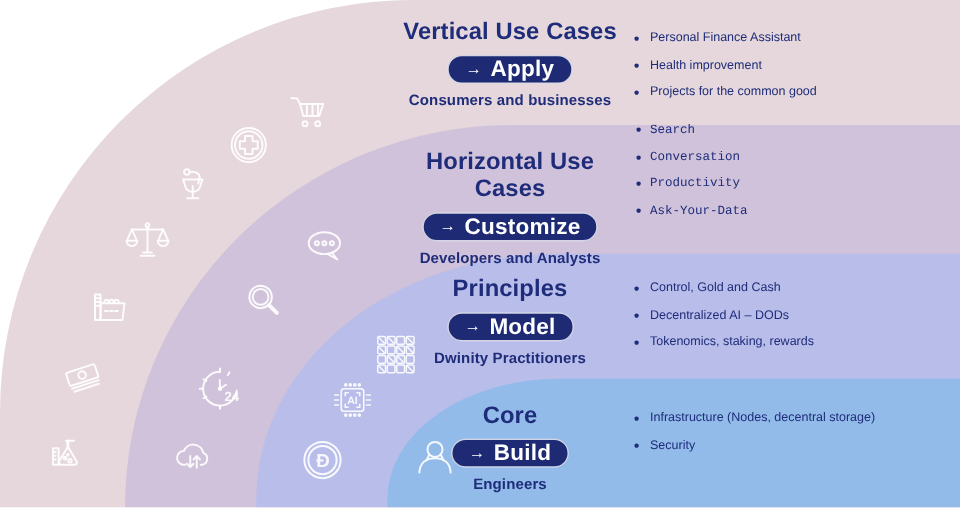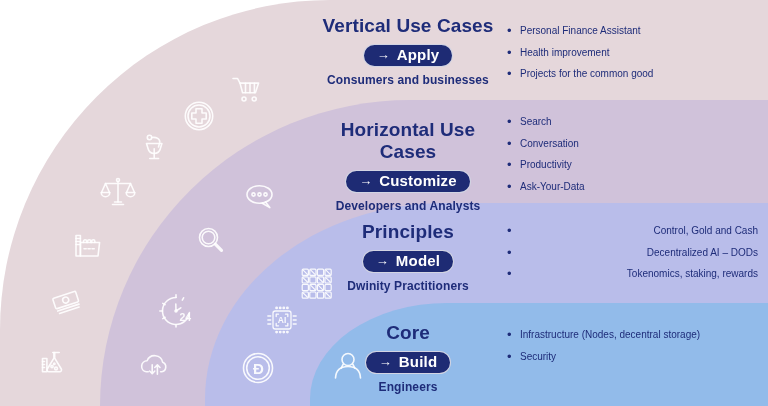--- a/index.html
+++ b/index.html
@@ -13,27 +13,27 @@
   .band-3{left:205px;top:203px;width:563px;height:203px;border-top-left-radius:240px 196px;}
   .band-4{left:310px;top:303px;width:458px;height:103px;border-top-left-radius:137px 96px;}
 
   
   .labels{position:absolute;left:316px;width:184px;display:flex;flex-direction:column;align-items:center;text-align:center;}
   .lg-1{top:15px;} .lg-2{top:119px;} .lg-3{top:221px;} .lg-4{top:322px;}
   .ltitle{font-size:19px;line-height:22px;font-weight:700;color:#1e2c79;letter-spacing:.1px;}
   .pill{margin-top:7px;display:inline-flex;align-items:center;gap:7px;background:#1e2b74;color:#fff;
         border:1.3px solid rgba(255,255,255,.8);border-radius:20px;padding:2px 13px 3px;cursor:pointer;}
   .pill .arr{font-size:13px;font-weight:400;line-height:16px;}
-  .pill .plabel{font-size:15px;font-weight:700;line-height:16px;letter-spacing:.2px;text-align:center;}
+  .pill .plabel{font-size:18px;font-weight:700;line-height:16px;letter-spacing:.2px;text-align:center;}
   .aud{margin-top:6px;font-size:12px;font-weight:700;color:#1e2c79;letter-spacing:.1px;}
 
   
   .bl{position:absolute;left:506px;width:252px;margin:0;padding:0;list-style:none;
       font-size:10px;line-height:21.5px;color:#1e2c79;}
-  .bl-1{top:20px;} .bl-2{top:111px;} .bl-3{top:220px;text-align:right;} .bl-4{top:324px;}
+  .bl-1{top:20px;} .bl-2{top:94px;font-family:Liberation Mono, monospace;} .bl-3{top:220px;} .bl-4{top:324px;}
   .bl li{position:relative;padding-left:14px;}
   .bl li::before{content:"•";position:absolute;left:1px;top:0;font-size:13px;}
 
   
   .ic{position:absolute;color:rgba(255,255,255,.9);}
   .ic svg{display:block;stroke:currentColor;fill:none;stroke-width:1.6;stroke-linecap:round;stroke-linejoin:round;}
   .ic text{fill:currentColor;stroke:none;font-family:"Liberation Sans",sans-serif;}
 </style>
 </head>
 <body>

